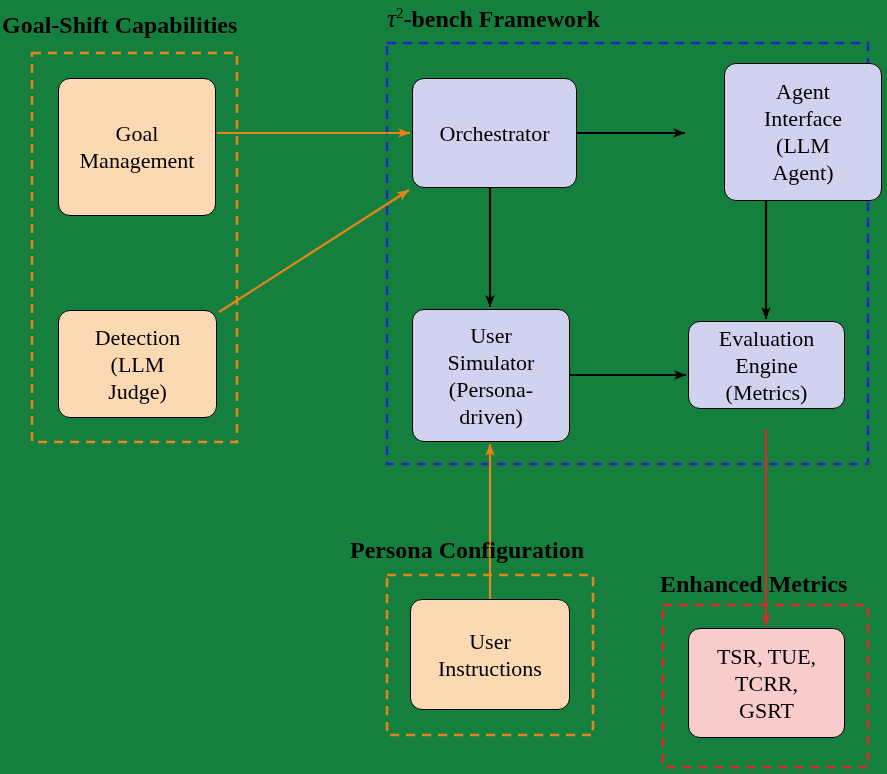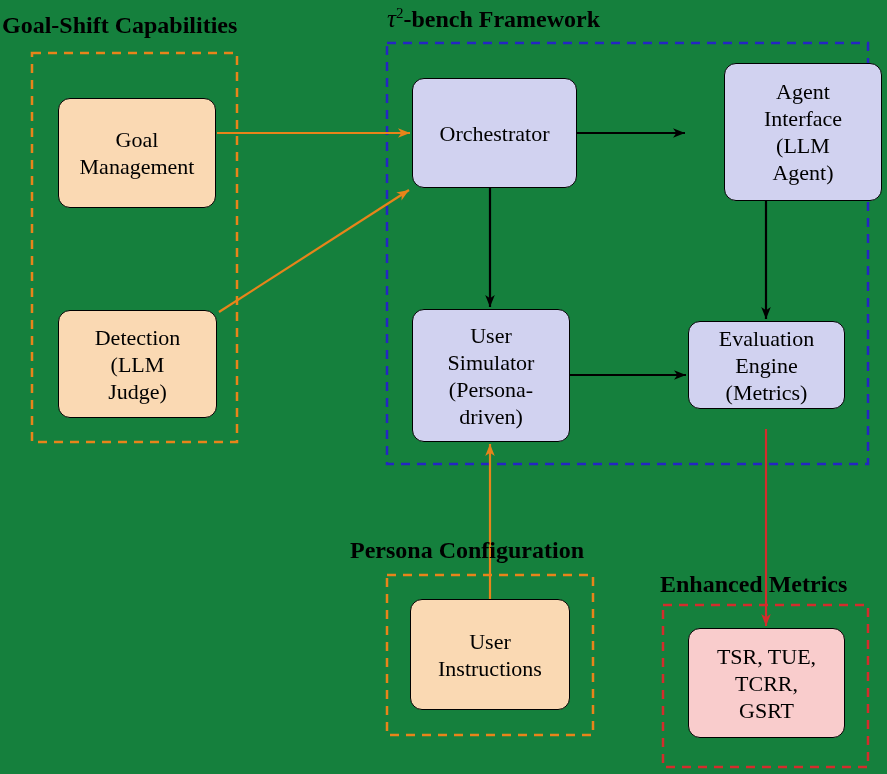--- a/index.html
+++ b/index.html
@@ -107,21 +107,21 @@
   </svg>
 
   <div class="title" style="left:2px; top:12px;">Goal-Shift Capabilities</div>
 
   <div class="title center" style="left:387px; top:5px; width:481px;"><span class="math-tau">τ</span><span class="math-exp">2</span><span>-bench Framework</span></div>
 
   <div class="title center" style="left:660px; top:571px; width:212px;">Enhanced Metrics</div>
 
   <div class="title center" style="left:350px; top:537px; width:280px;">Persona Configuration</div>
 
-  <div class="node orange" style="left:58px; top:78px; width:158px; height:110px;margin-top:20px;">Goal
+  <div class="node orange" style="left:58px; top:78px; width:158px; height:138px;">Goal
 Management</div>
 
   <div class="node orange" style="left:58px; top:310px; width:159px; height:108px;">Detection
 (LLM
 Judge)</div>
 
   <div class="node blue" style="left:412px; top:78px; width:165px; height:110px;">Orchestrator</div>
 
   <div class="node blue" style="left:687px; top:63px; width:158px; height:138px;margin-left:37px;">Agent
 Interface

